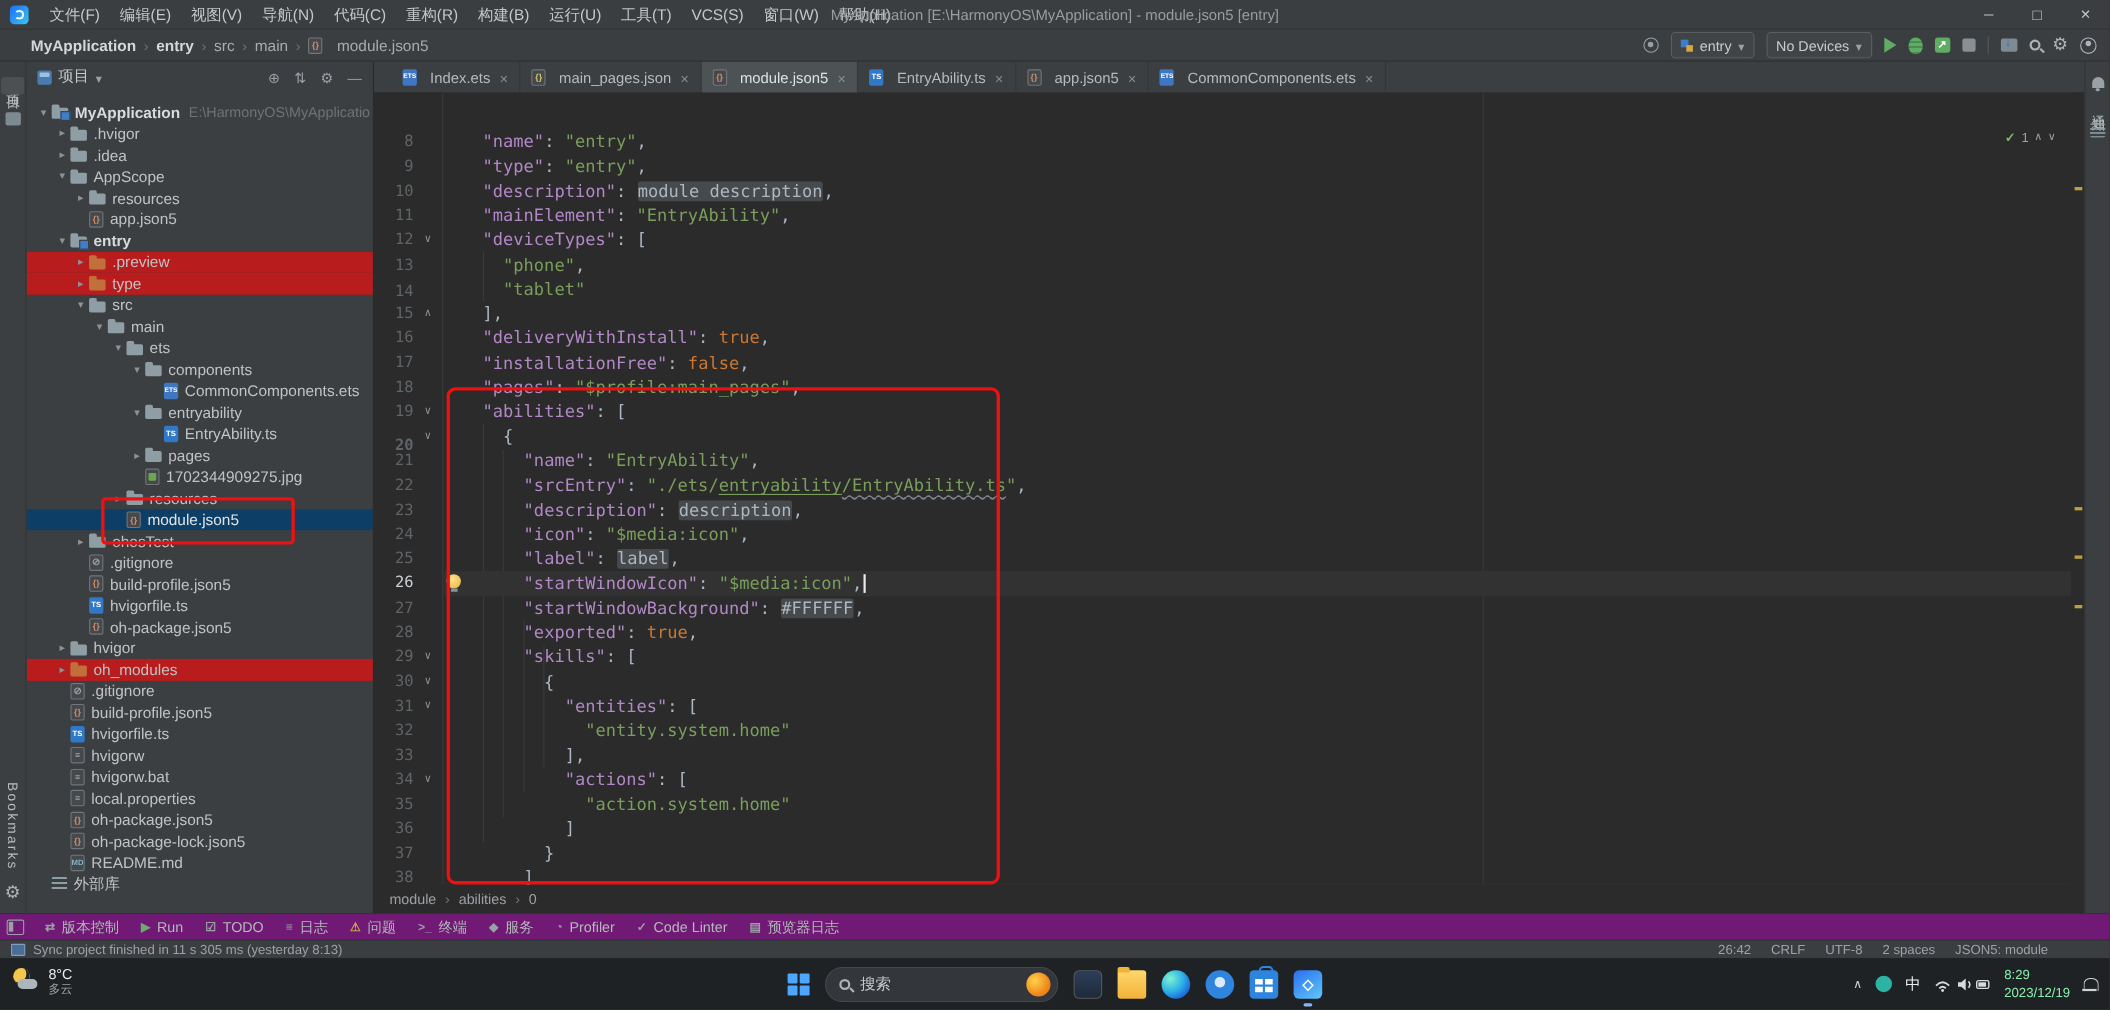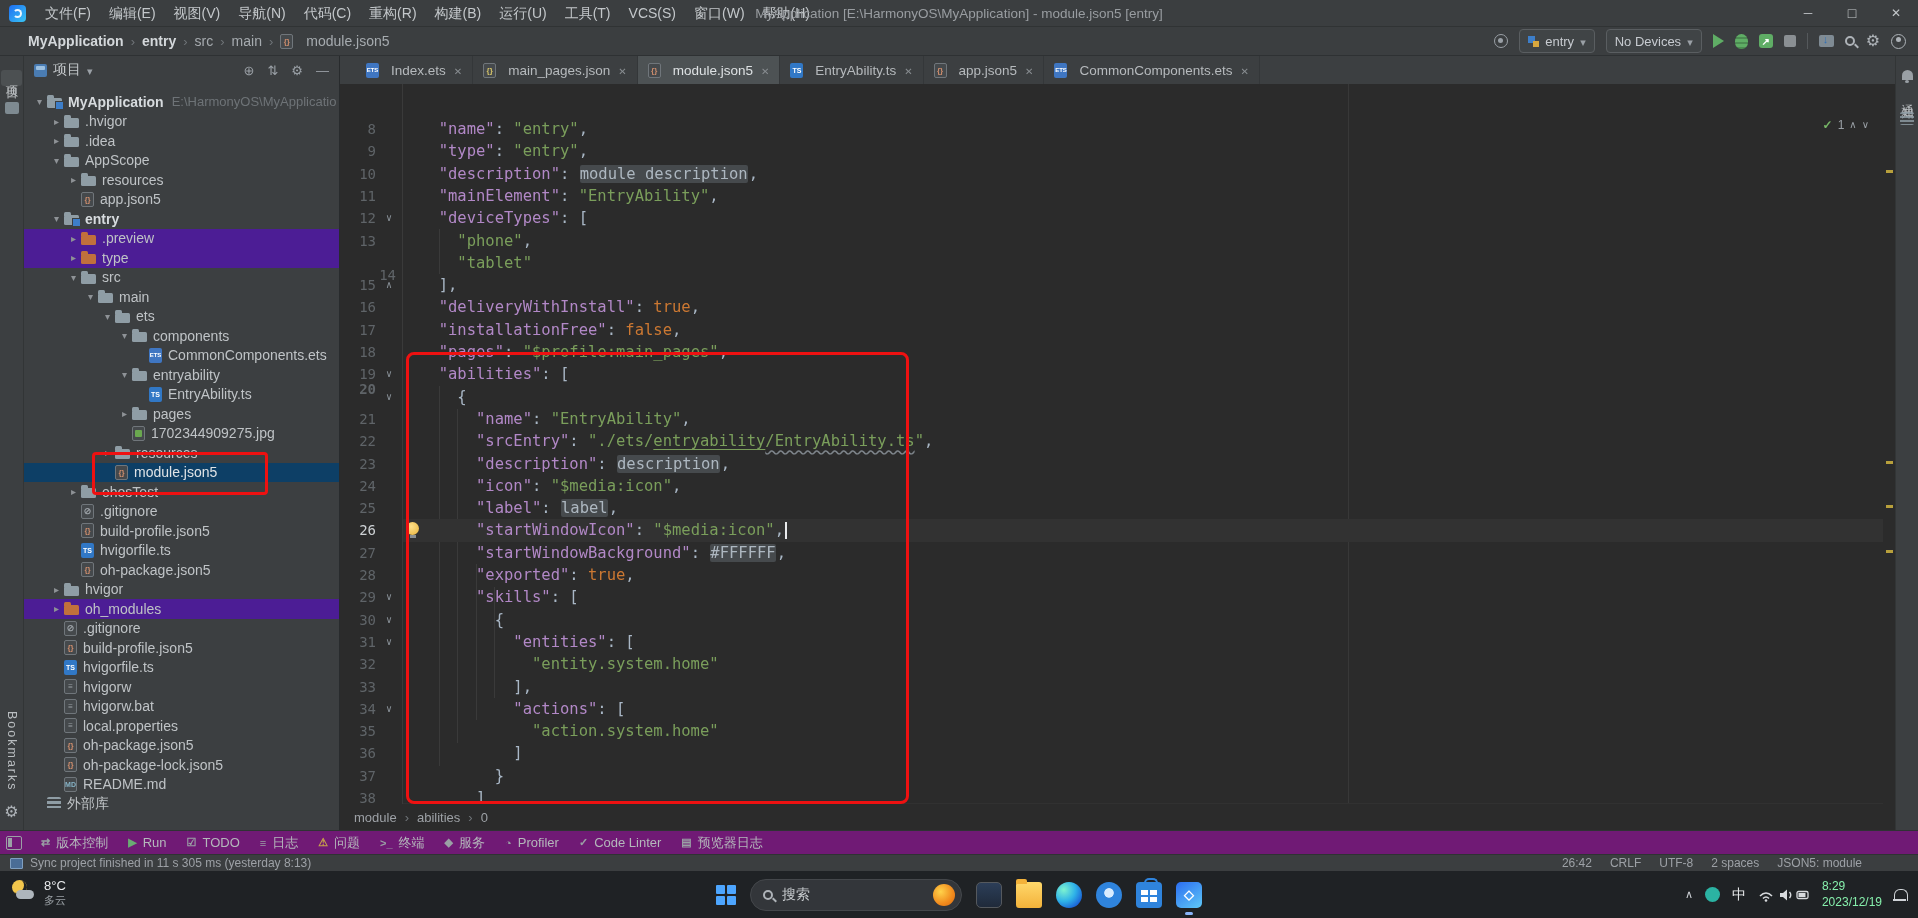--- a/index.html
+++ b/index.html
@@ -67,21 +67,21 @@
   #project{position:absolute;left:24px;top:56px;width:316px;bottom:88px;background:#3c3f41;
     border-right:1px solid #282b2d;box-sizing:border-box;z-index:4;overflow:hidden}
   #project-header{height:28px;display:flex;align-items:center;padding:0 10px;font-size:14px;color:#c3c7ca;gap:6px}
   .ph-ico{width:13px;height:13px;background:#4a7cb2;border-radius:2px;position:relative}
   .ph-ico::after{content:'';position:absolute;left:2px;top:2px;right:2px;height:4px;background:#9cc0e0;border-radius:1px}
   #ph-caret::before{content:'▾';color:#9aa0a6;font-size:11px}
   #ph-icons{margin-left:auto;display:flex;gap:13px;color:#9aa0a6;font-size:13px}
   .phi-locate::before{content:'⊕'} .phi-collapse::before{content:'⇅'} .phi-settings::before{content:'⚙'} .phi-hide::before{content:'—'}
   #tree{position:absolute;left:0;right:0;top:28px;bottom:0;padding-top:8px;font-size:14px}
   .tree-row{height:19.5px;display:flex;align-items:center;white-space:nowrap;color:#bfc3c6;box-sizing:border-box}
-  .tree-row.olive{background:#4c1d95}
+  .tree-row.olive{background:#b91c1c}
   .tree-row.selected{background:#0d3f66;color:#dfe3e6}
   .tree-row .lbl.bold{font-weight:bold;color:#d7dbde}
   .tree-row .extra{color:#6e7377;margin-left:8px;font-size:13px}
   .chev{width:15px;flex:none;text-align:center;color:#8e9296;font-size:10px}
   .chev.v::before{content:'▾'} .chev.c::before{content:'▸'}
   .tico{width:15px;height:13px;position:relative;flex:none;margin-right:6px}
   .tico::before{content:'';position:absolute;left:0;top:3px;width:15px;height:10px;background:#8f9da5;border-radius:1.5px}
   .tico::after{content:'';position:absolute;left:0;top:0;width:7px;height:4px;background:#8f9da5;border-radius:1.5px 1.5px 0 0}
   .tico.excluded::before,.tico.excluded::after{background:#c1703c}
   .tico.module b{position:absolute;right:-2px;bottom:-2px;width:7px;height:7px;background:#3d7ec9;border:1px solid #3c3f41;z-index:1}
@@ -508,29 +508,29 @@
       <div id="cur-line" style="top: 435.4px;"></div>
       <div id="margin-guide"></div>
       <div id="gutter">
           <div class="lnum" style="top: 34px;">8</div>
           <div class="lnum" style="top: 56.3px;">9</div>
           <div class="lnum" style="top: 78.6px;">10</div>
           <div class="lnum" style="top: 100.9px;">11</div>
           <div class="lnum" style="top: 123.2px;">12</div>
           <div class="fold v" style="top: 123.2px;"></div>
           <div class="lnum" style="top: 145.5px;">13</div>
-          <div class="lnum" style="top: 180px; padding-left: 20px;">14</div>
+          <div class="lnum" style="top: 170px;">14</div>
           <div class="lnum" style="top: 190.1px;">15</div>
           <div class="fold c" style="top: 190.1px;"></div>
           <div class="lnum" style="top: 212.4px;">16</div>
           <div class="lnum" style="top: 234.7px;">17</div>
           <div class="lnum" style="top: 257px;">18</div>
           <div class="lnum" style="top: 279.3px;">19</div>
           <div class="fold v" style="top: 279.3px;"></div>
-          <div class="lnum" style="top: 294px; font-weight: bold;">20</div>
+          <div class="lnum" style="top: 310px; font-weight: bold;">20</div>
           <div class="fold v" style="top: 301.6px;"></div>
           <div class="lnum" style="top: 323.9px;">21</div>
           <div class="lnum" style="top: 346.2px;">22</div>
           <div class="lnum" style="top: 368.5px;">23</div>
           <div class="lnum" style="top: 390.8px;">24</div>
           <div class="lnum" style="top: 413.1px;">25</div>
           <div class="lnum cur" style="top: 435.4px;">26</div>
           <div class="lnum" style="top: 457.7px;">27</div>
           <div class="lnum" style="top: 480px;">28</div>
           <div class="lnum" style="top: 502.3px;">29</div>

